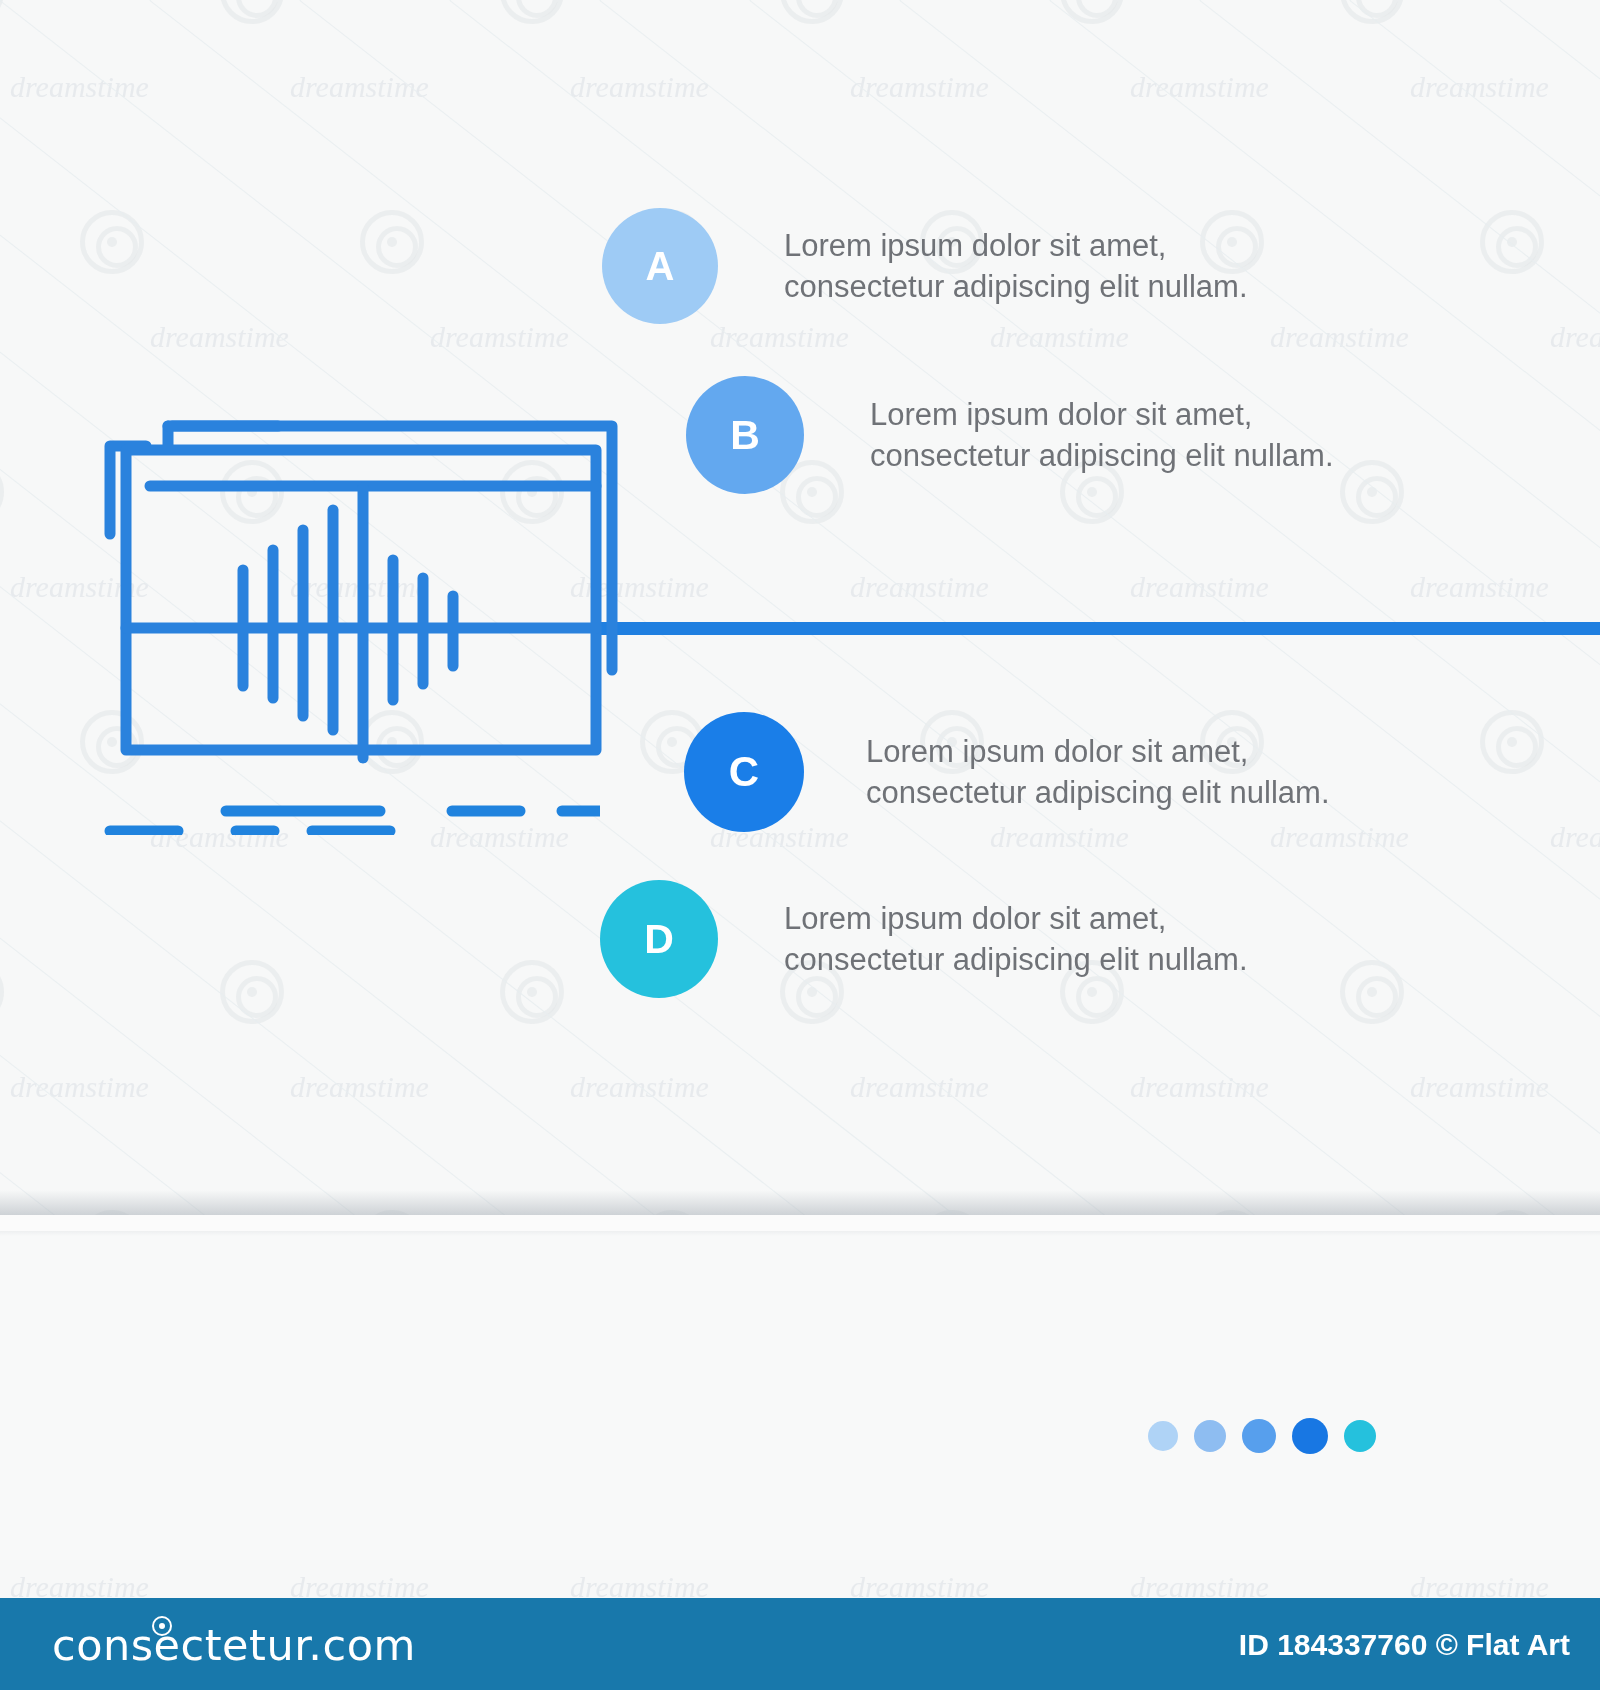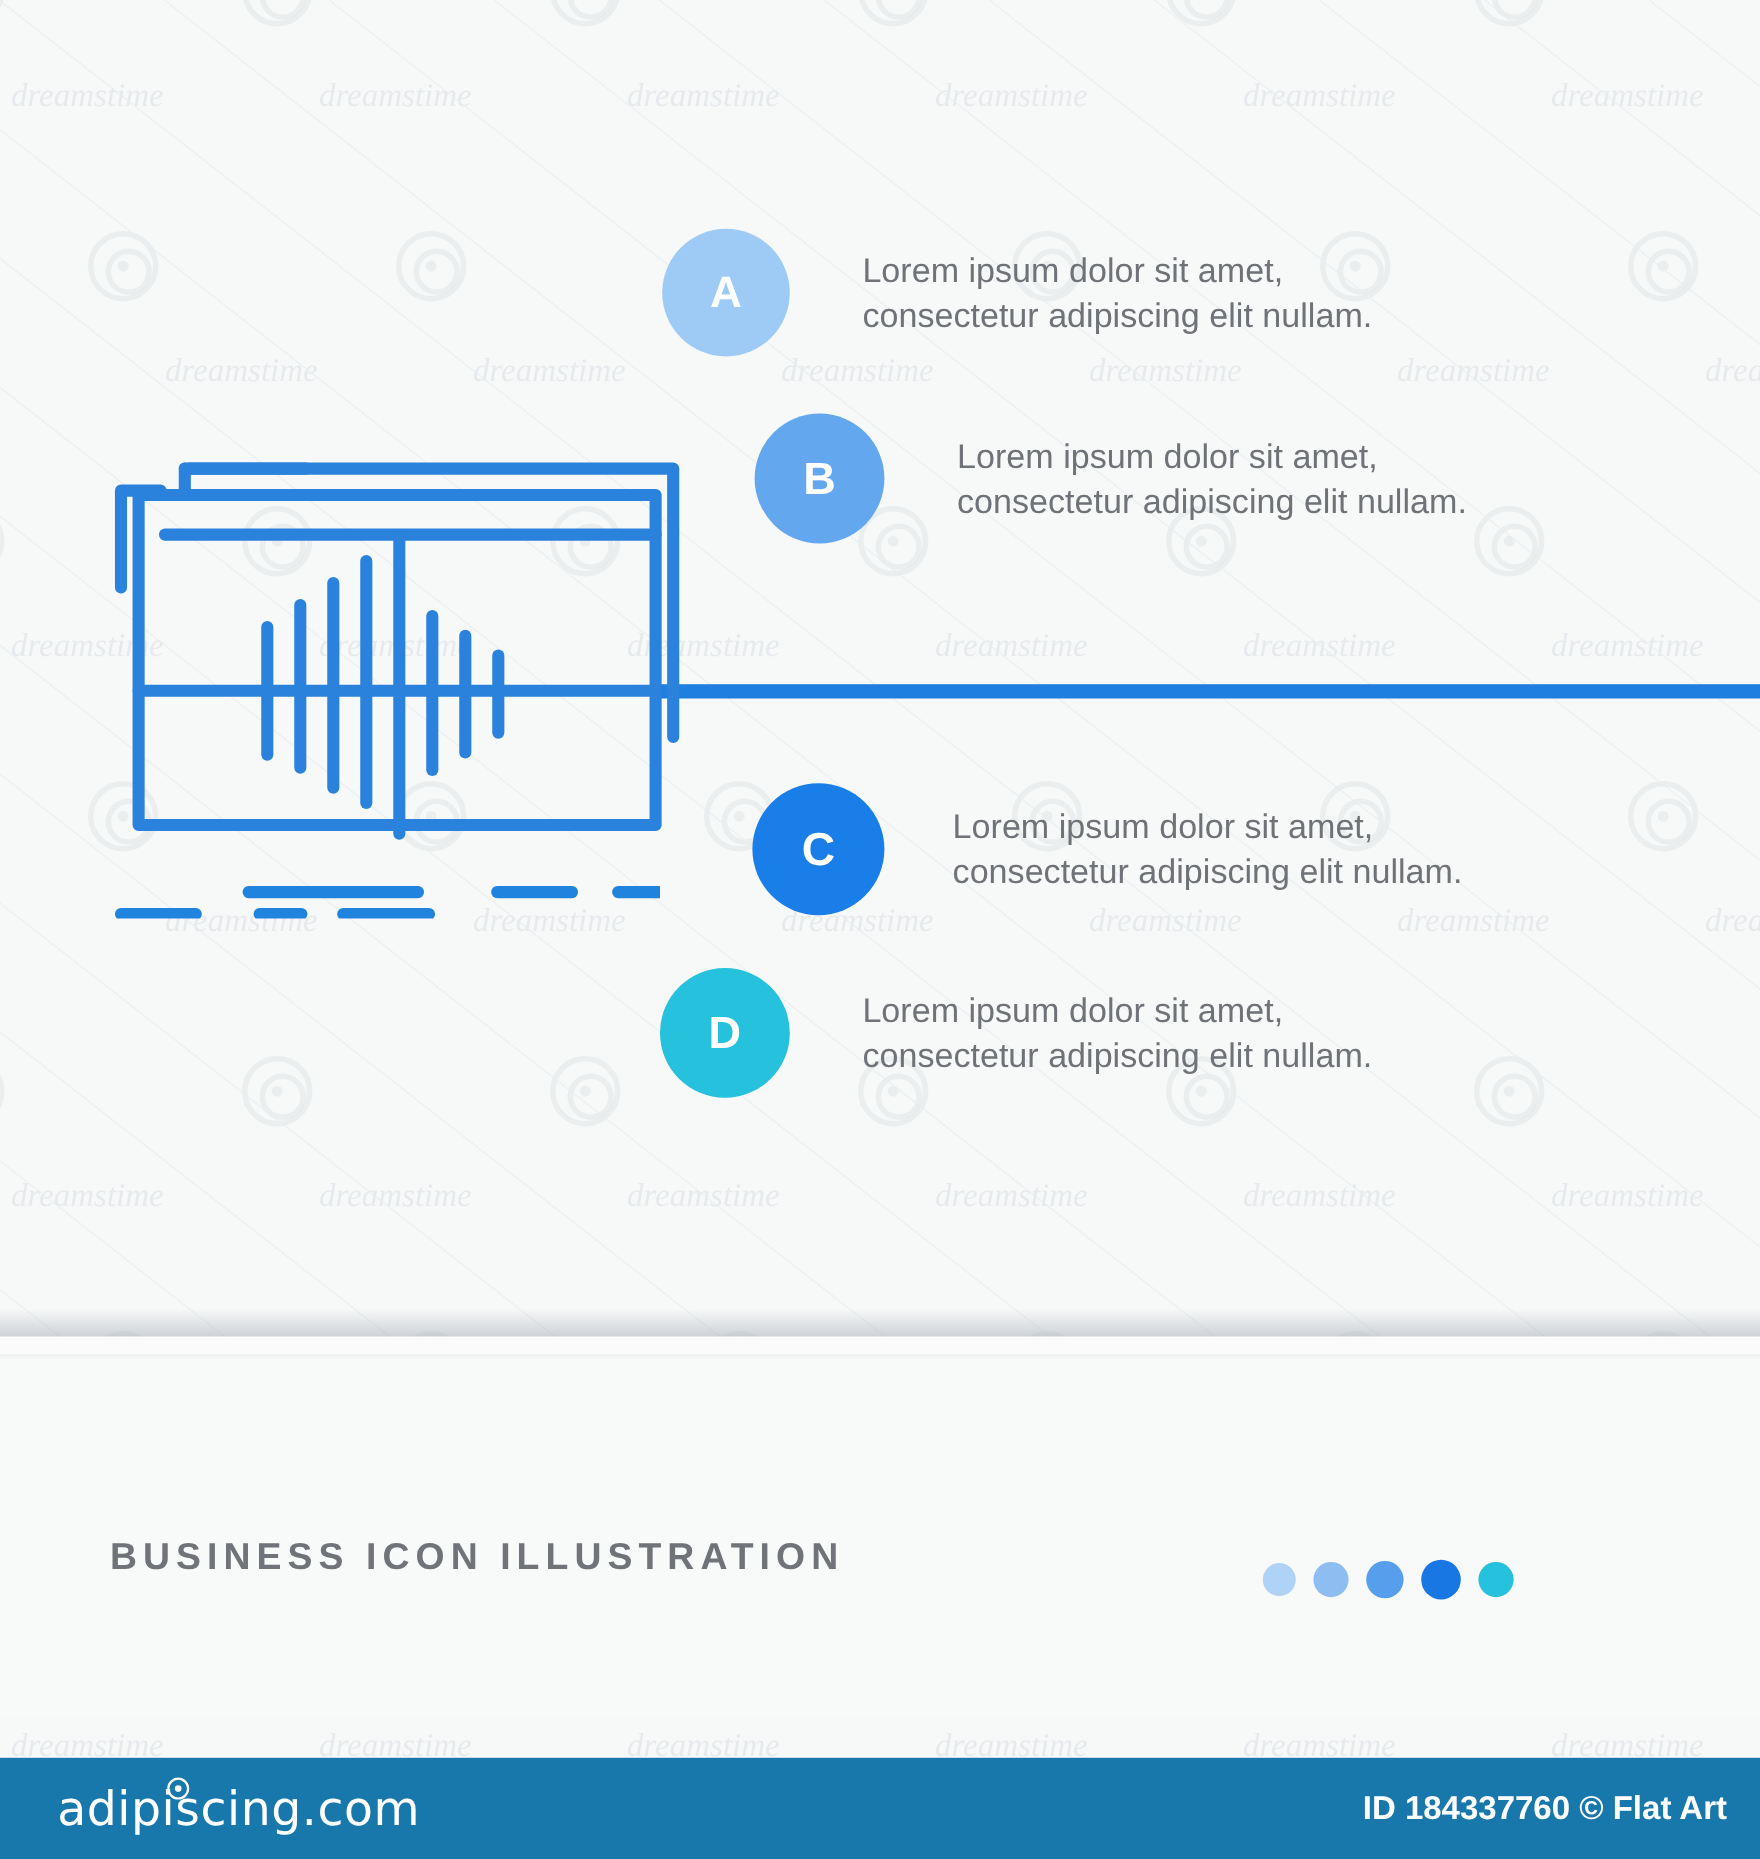--- a/index.html
+++ b/index.html
@@ -433,28 +433,27 @@
       </div>
       <div class="row-text">Lorem ipsum dolor sit amet,
 consectetur adipiscing elit nullam.</div>
     </div>
   </div>
 
   <div id="divider"></div>
   <div id="divider-cap"></div>
   <div id="lower"></div>
 
-  <div id="brand-sub">BUSINESS ICON ILLUSTRATION</div>
 
   <div id="palette">
       <span class="pdot" style="width: 30px; height: 30px; background: rgb(175, 211, 246);"></span>
       <span class="pdot" style="width: 32px; height: 32px; background: rgb(142, 189, 241);"></span>
       <span class="pdot" style="width: 34px; height: 34px; background: rgb(87, 159, 237);"></span>
       <span class="pdot" style="width: 36px; height: 36px; background: rgb(24, 119, 227);"></span>
       <span class="pdot" style="width: 32px; height: 32px; background: rgb(37, 193, 221);"></span>
     </div>
 
   <div id="footer"></div>
-  <div id="ds-logo">adipiscing.com</div>
+  <div id="ds-logo">consectetur.com</div>
   <div id="ds-mark"></div>
   <div id="ds-id">ID 184337760 © Flat Art</div>
 
 </div>
 
 </body></html>

